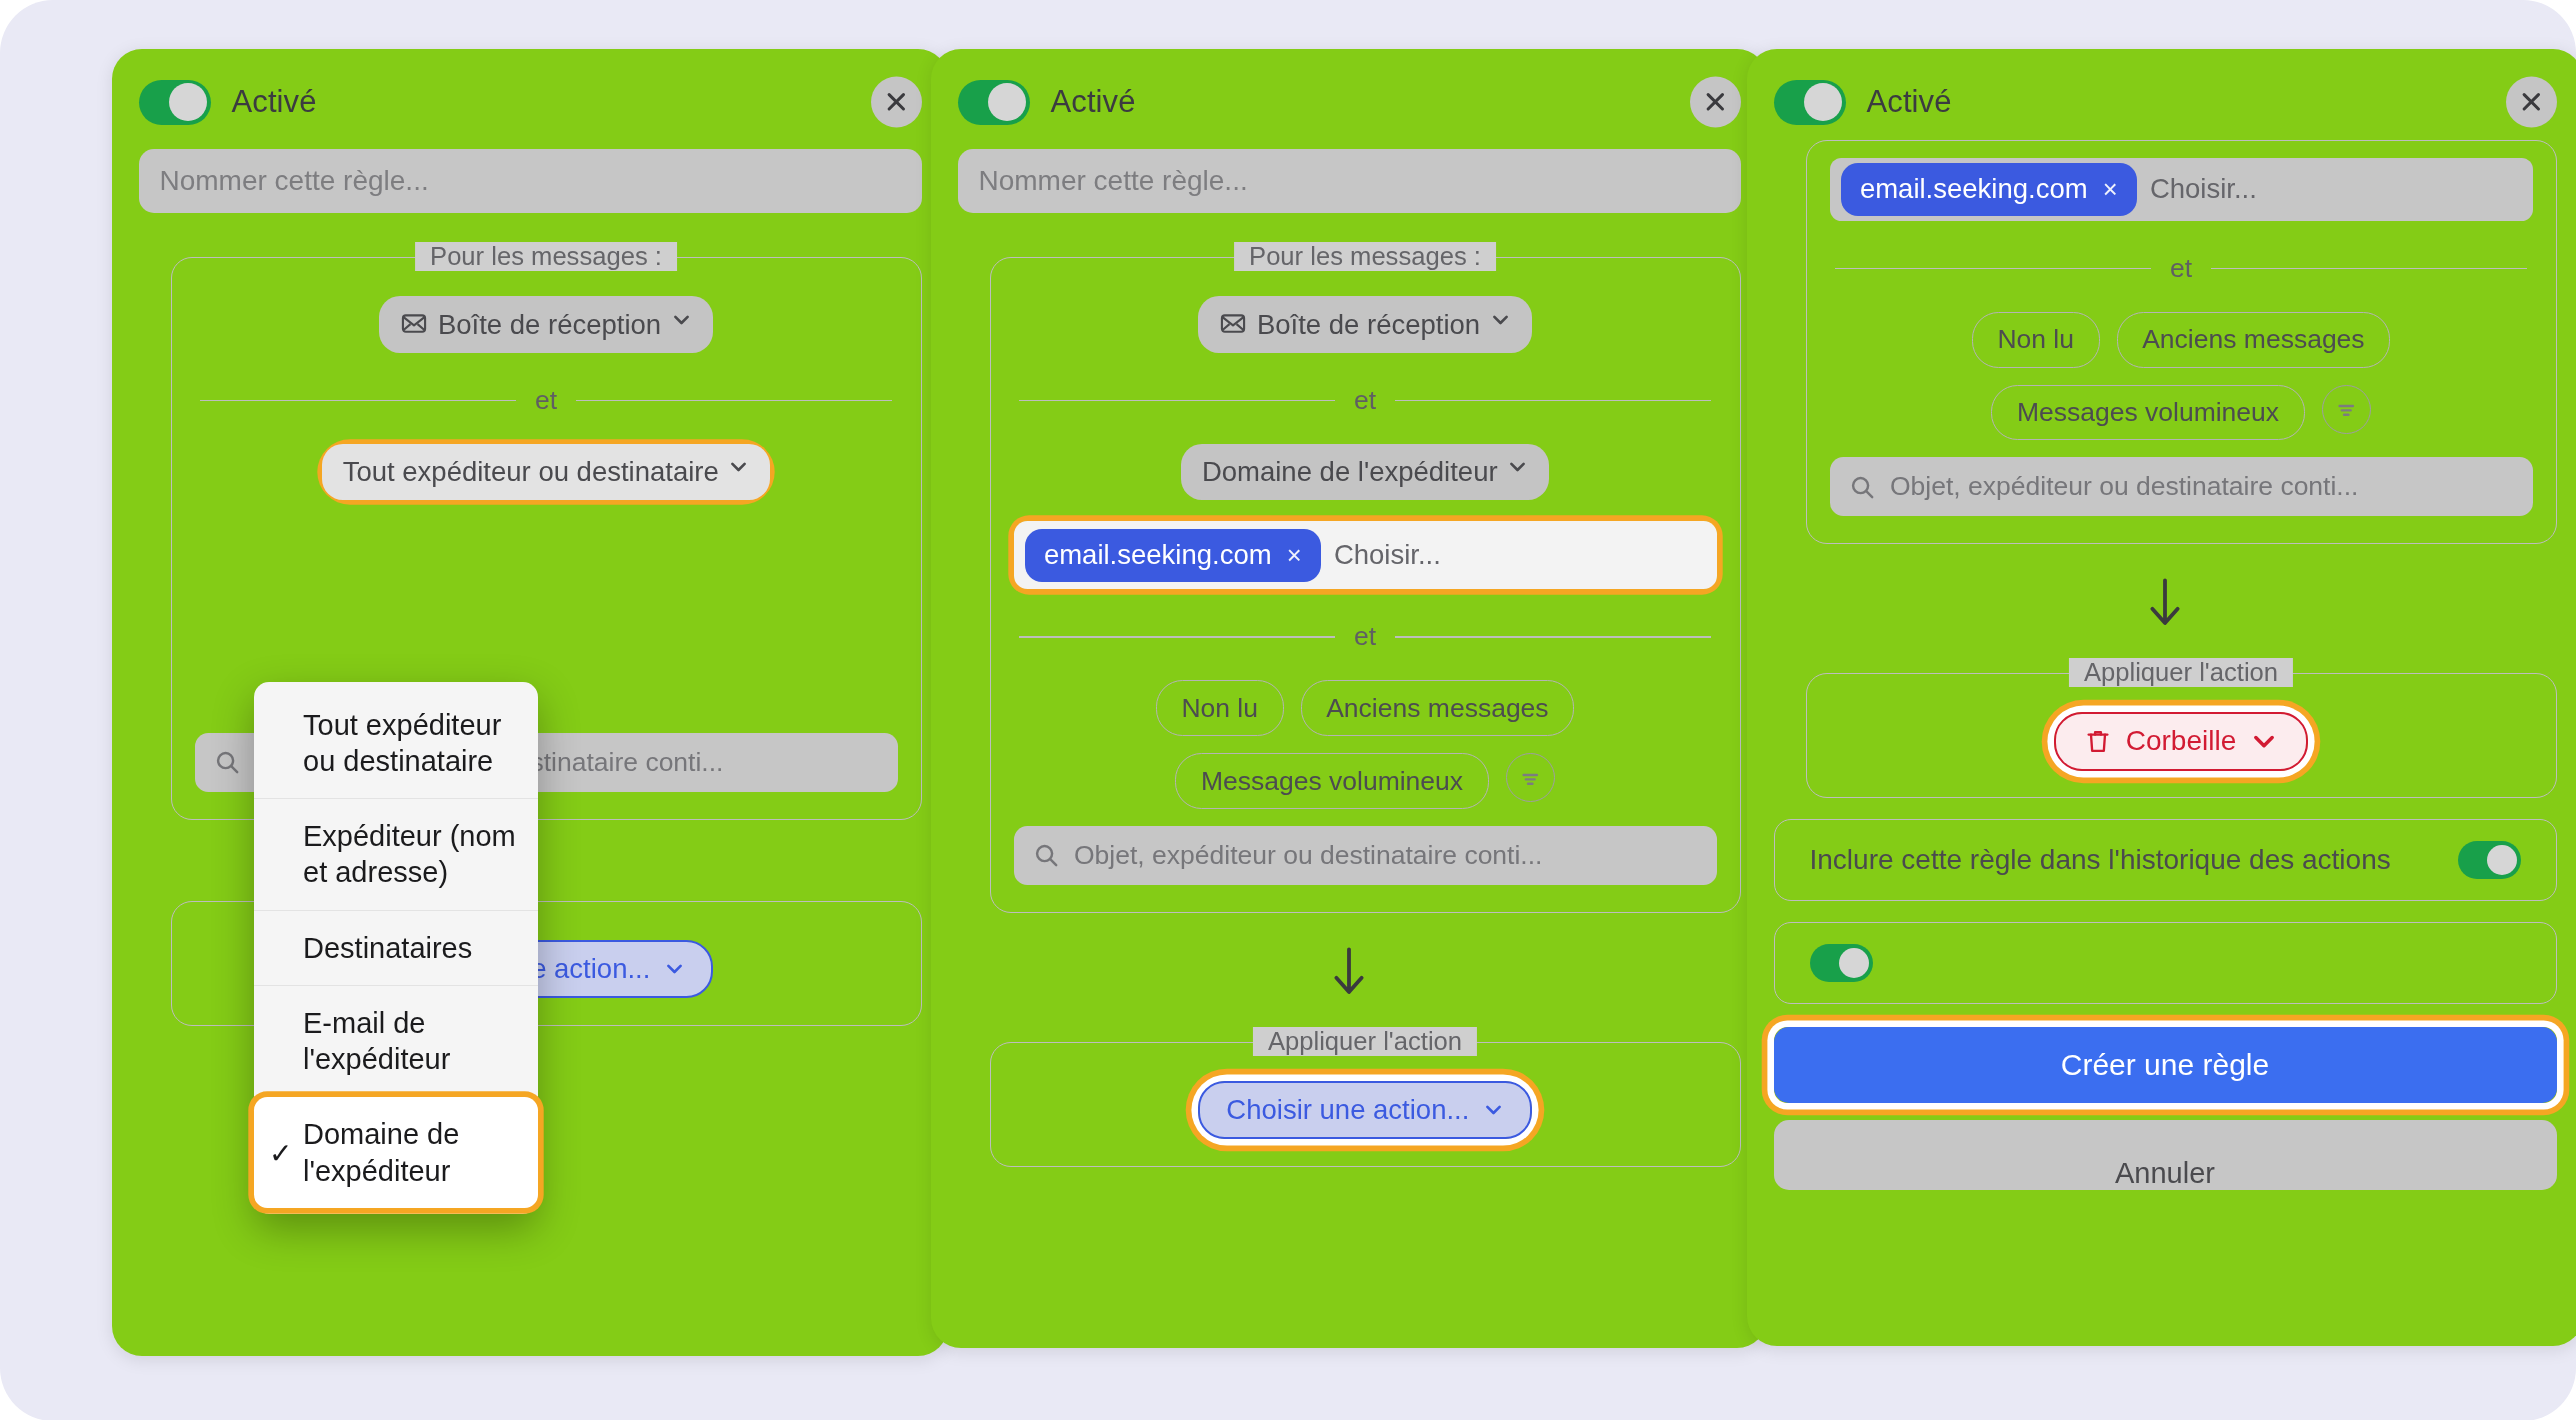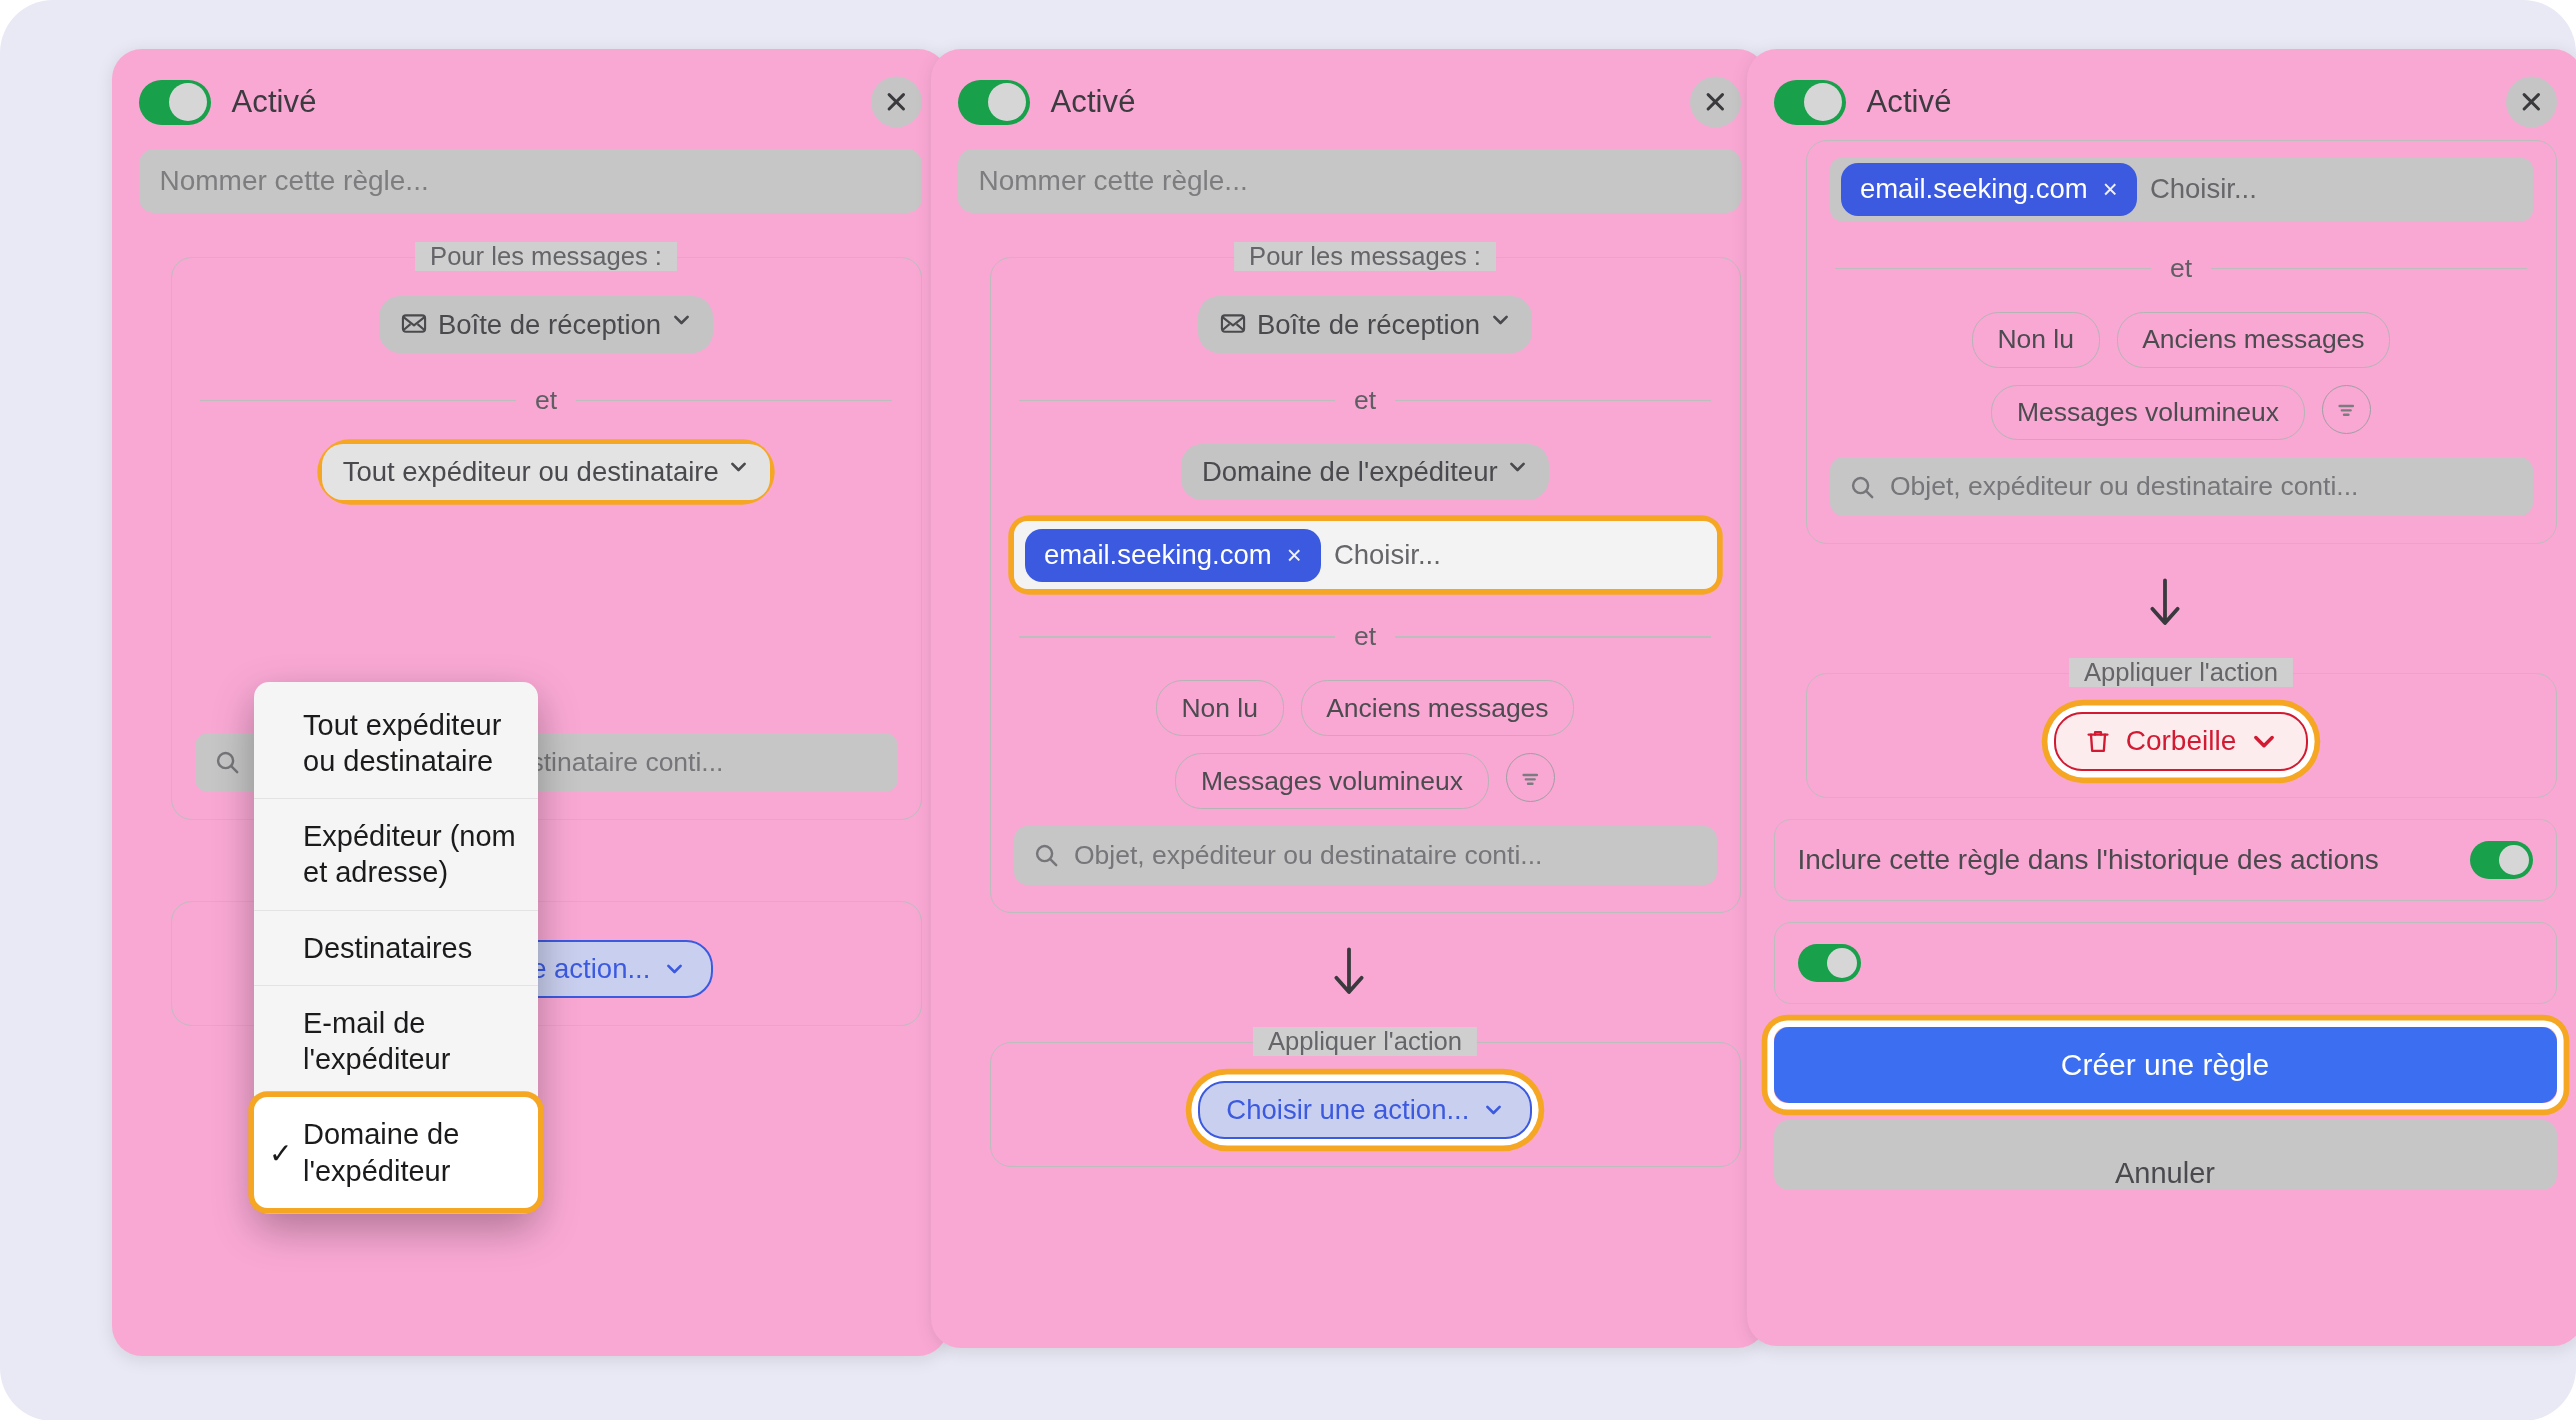--- a/index.html
+++ b/index.html
@@ -15,21 +15,21 @@
     background:#e9e9f5;
     border-radius:53px;
     overflow:hidden;
   }
 
   
   .panel{
     position:absolute;
     top:49px;
     width:836px;
-    background:#f9a8d4;
+    background:#84cc16;
     border-radius:30px;
     box-shadow:0 3.8px 17px rgba(0,0,0,.10);
     padding:19px 26.5px 24.6px 26.5px;
   }
   #panel-1{ left:112px; height:1307px; }
   #panel-2{ left:931px; height:1299px; }
   #panel-3{ left:1747px; height:1297px; }
 
   
   .hdr{ display:flex; align-items:center; height:68px; position:relative; }
@@ -169,21 +169,21 @@
     display:inline-flex; align-items:center; gap:13.3px;
     border:2.8px solid #d21b33; border-radius:28px;
     background:#fcecee; color:#d21b33; font-size:28px;
     padding:11.4px 28px; cursor:pointer; white-space:nowrap;
   }
   .btn-danger svg{ width:28px; height:28px; }
 
   
   .setting-row{
     margin-top:21px; border:1.4px solid #bdbdbd; border-radius:17px;
-    padding:21px 23px; display:flex; align-items:center; gap:16px;
+    padding:21px 35px; display:flex; align-items:center; gap:16px;
   }
   .setting-row .txt{ flex:1; font-size:28px; color:#4a4a4e; line-height:1.3; }
 
   .btn-primary{
     margin-top:23px; width:100%; height:76px; border-radius:15px;
     background:#3b6ef0; color:#fff; font-size:30px;
     display:flex; align-items:center; justify-content:center; cursor:pointer;
   }
   .btn-secondary{
     margin-top:17px; width:100%; height:70px; border-radius:15px;

